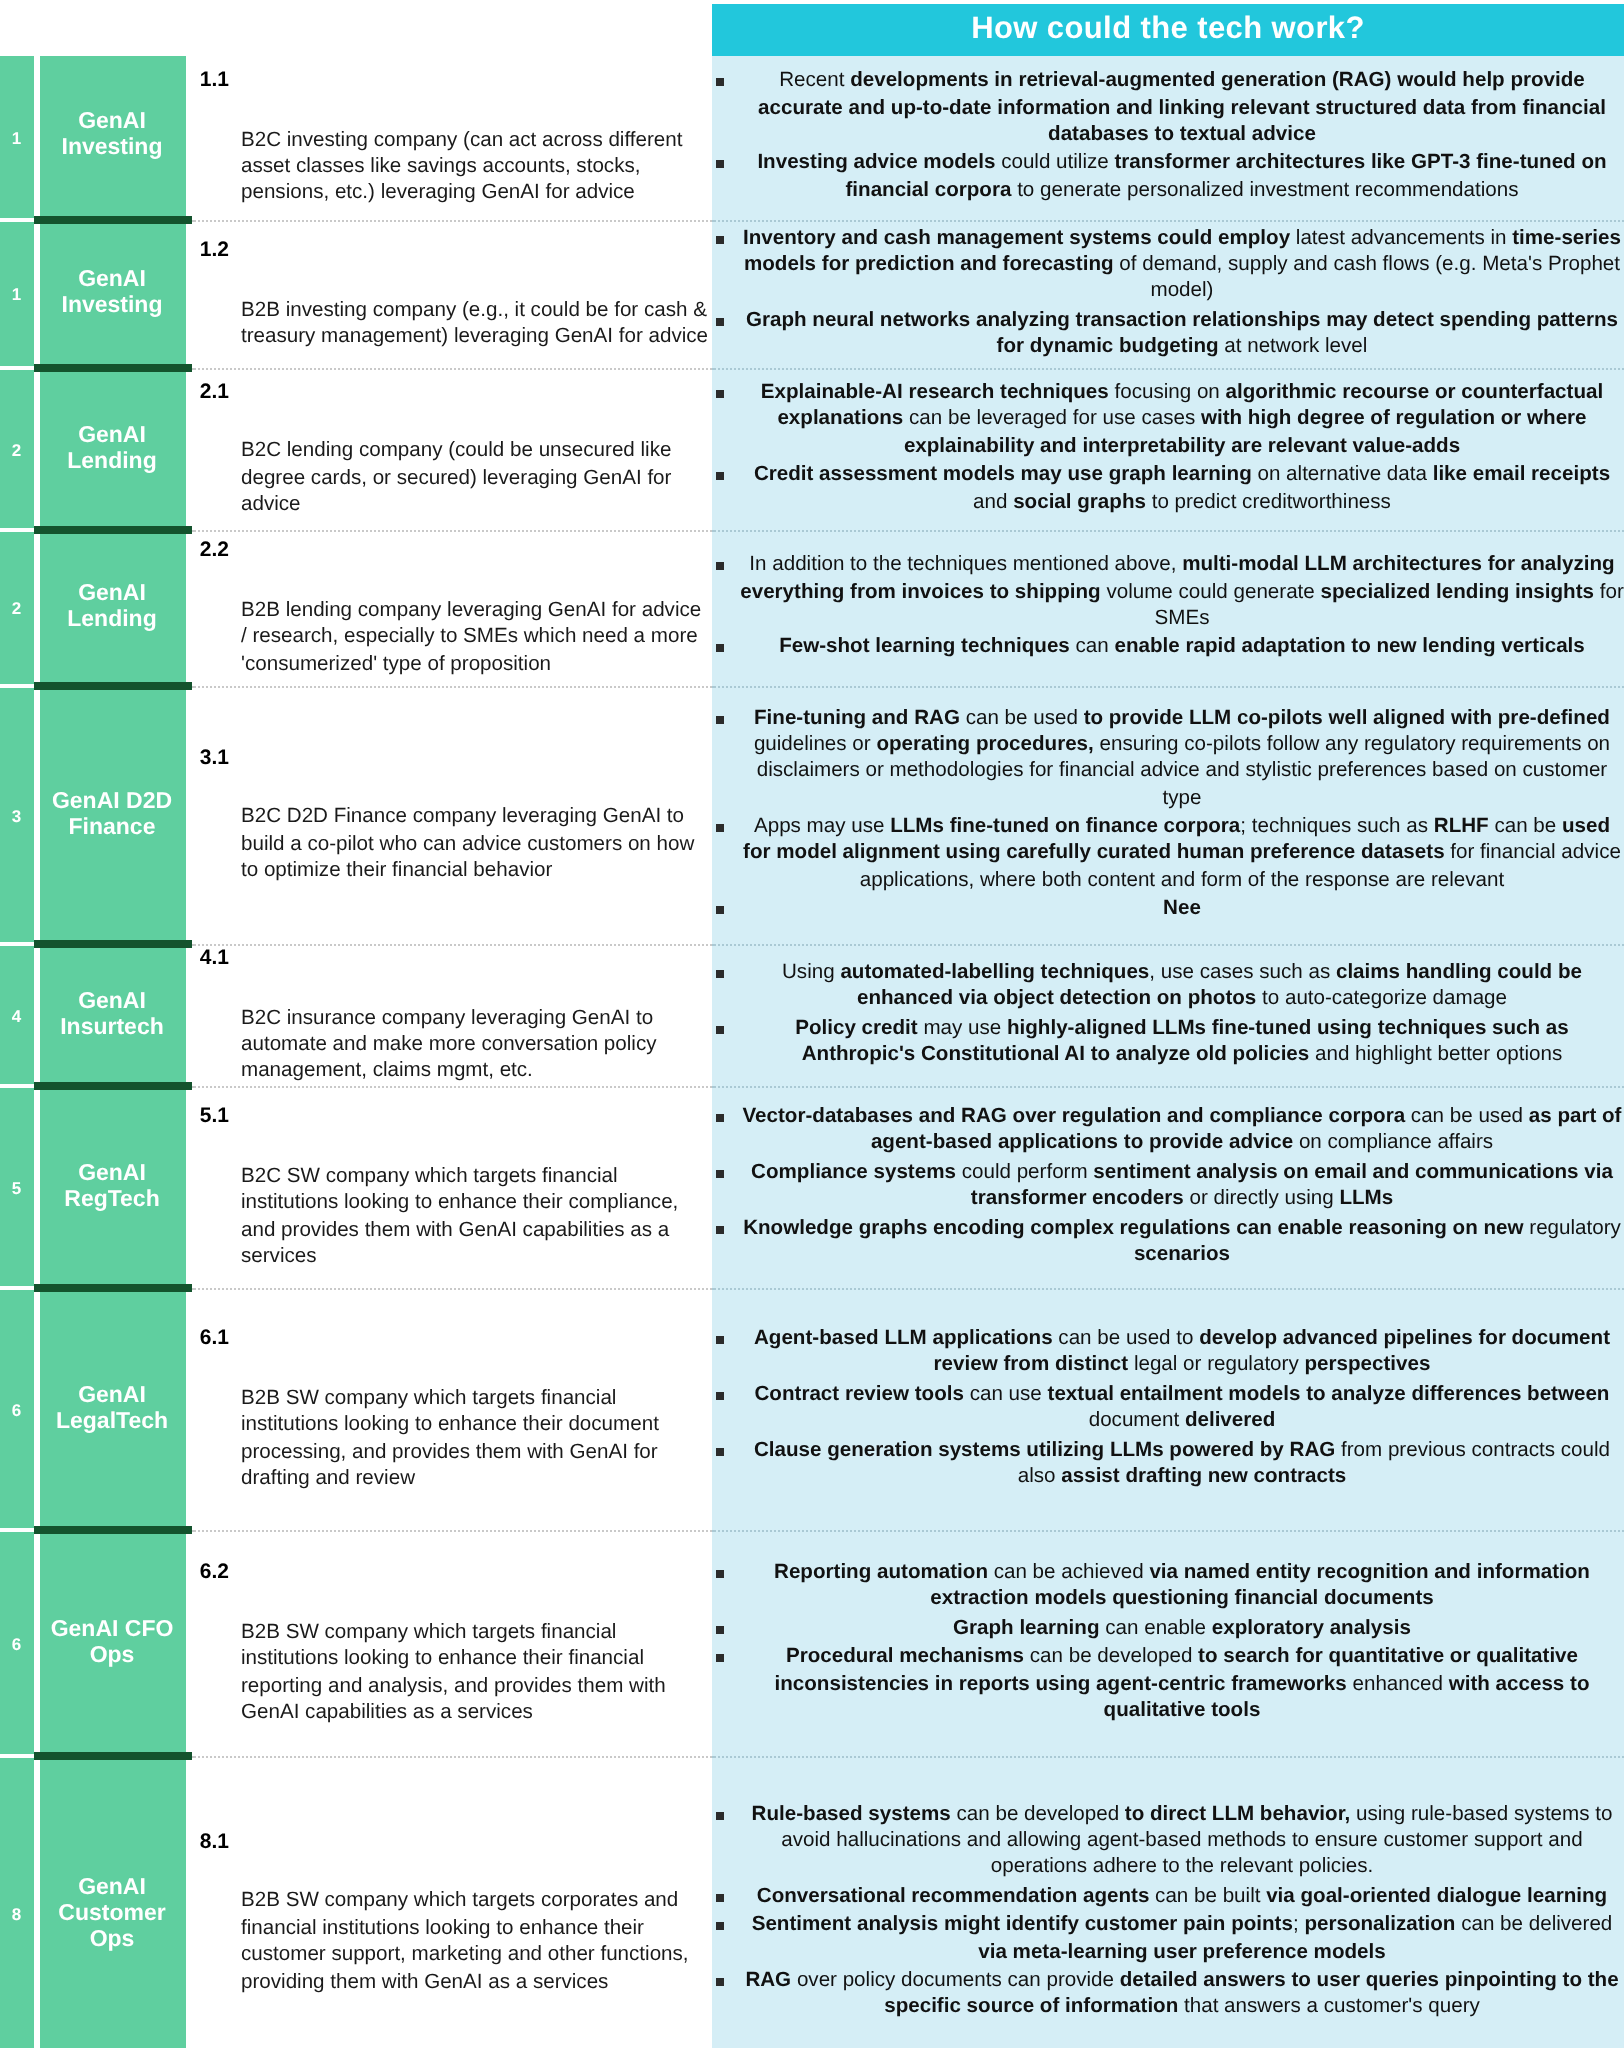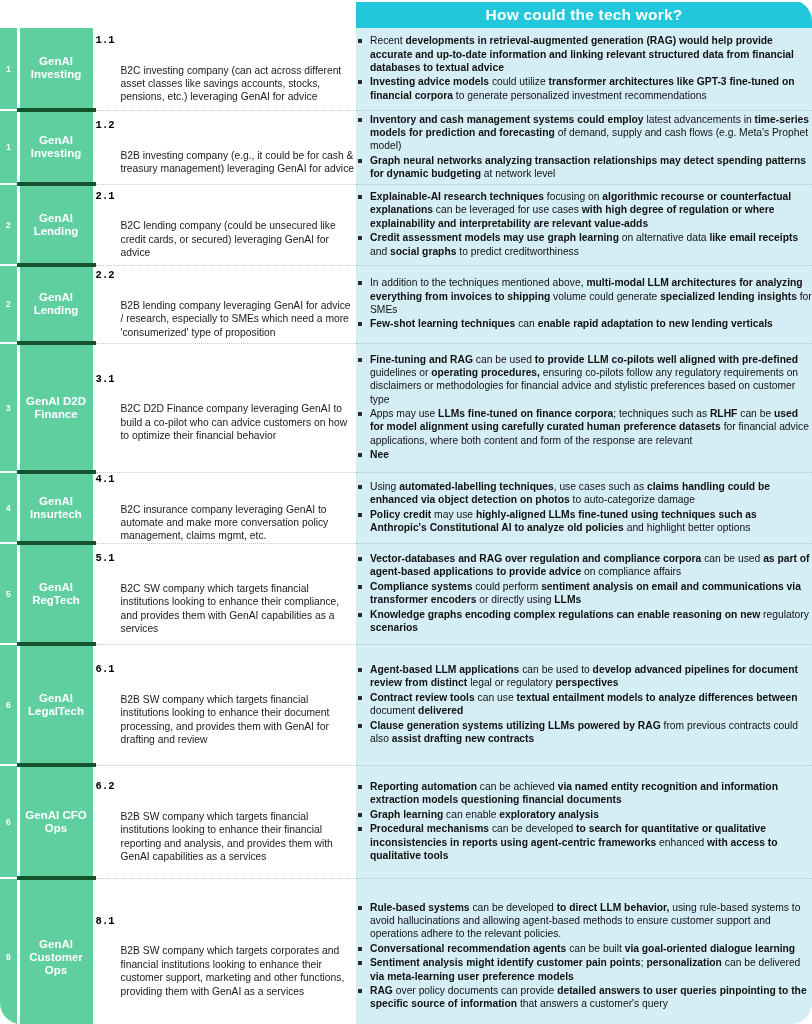--- a/index.html
+++ b/index.html
@@ -4,21 +4,20 @@
 <style>
   * { box-sizing: border-box; margin:0; padding:0; }
   html,body { width:812px; height:1024px; background:#ffffff; }
   body { font-family:"Liberation Sans", sans-serif; }
 
   #sheet {
     position:relative;
     width:812px; height:1024px;
     background:#ffffff;
     overflow:hidden;
-    border-radius:21px;
   }
 
   
   .hdr {
     position:absolute;
     left:356px; top:2px;
     width:456px; height:26px;
     background:#22C7DC;
     color:#ffffff;
     font-size:15.5px;
@@ -72,34 +71,34 @@
   
   .desc {
     background:#ffffff;
     vertical-align:middle !important;
     border-bottom:1px dotted #c9c9c9;
     padding:4px 6px 4px 2px;
   }
   .desc-inner { display:flex; align-items:flex-start; gap:6px; }
   .desc-id {
     font-size:10.5px; font-weight:bold; color:#000;
-    flex:0 0 auto; padding-top:.5px; min-width:19px; text-align:right;font-family:Liberation Mono, monospace;
+    flex:0 0 auto; padding-top:.5px; min-width:19px; text-align:right;
   }
   .desc-tx {
     font-size:10.3px; color:#1a1a1a; line-height:1.30;margin-top:30px;
   }
 
   
   .tech {
     background:#D5EEF6;
     border-bottom:1px dotted #aac9d4;
     vertical-align:middle !important;
     padding:5px 6px 5px 8px;
   }
-  .tech ul { list-style:none; margin:0; padding:0; }
+  .tech ul { list-style:none; margin:0; padding:0;text-align:center; }
   .tech li {
     position:relative;
     padding-left:14px;
     margin-bottom:1px;
     font-size:10.3px;
     line-height:1.30;
     color:#111;
   }
   .tech li:before {
     content:"";
@@ -160,21 +159,21 @@
               <li><span class="b">Graph neural networks analyzing transaction relationships may detect spending patterns for dynamic budgeting</span><span> at network level</span></li>
             </ul>
           </td>
         </tr>
         <tr style="height: 81px;">
           <td class="num">2</td>
           <td class="cat">GenAI Lending</td>
           <td class="desc">
             <div class="desc-inner">
               <span class="desc-id">2.1</span>
-              <span class="desc-tx">B2C lending company (could be unsecured like credit cards, or secured) leveraging GenAI for advice</span>
+              <span class="desc-tx">B2C lending company (could be unsecured like degree cards, or secured) leveraging GenAI for advice</span>
             </div>
           </td>
           <td class="tech">
             <ul>
               <li><span class="b">Explainable-AI research techniques</span><span> focusing on </span><span class="b">algorithmic recourse or counterfactual explanations</span><span> can be leveraged for use cases </span><span class="b">with high degree of regulation or where explainability and interpretability are relevant value-adds</span></li>
               <li><span class="b">Credit assessment models may use graph learning</span><span> on alternative data </span><span class="b">like email receipts</span><span> and </span><span class="b">social graphs</span><span> to predict creditworthiness</span></li>
             </ul>
           </td>
         </tr>
         <tr style="height: 78px;">

